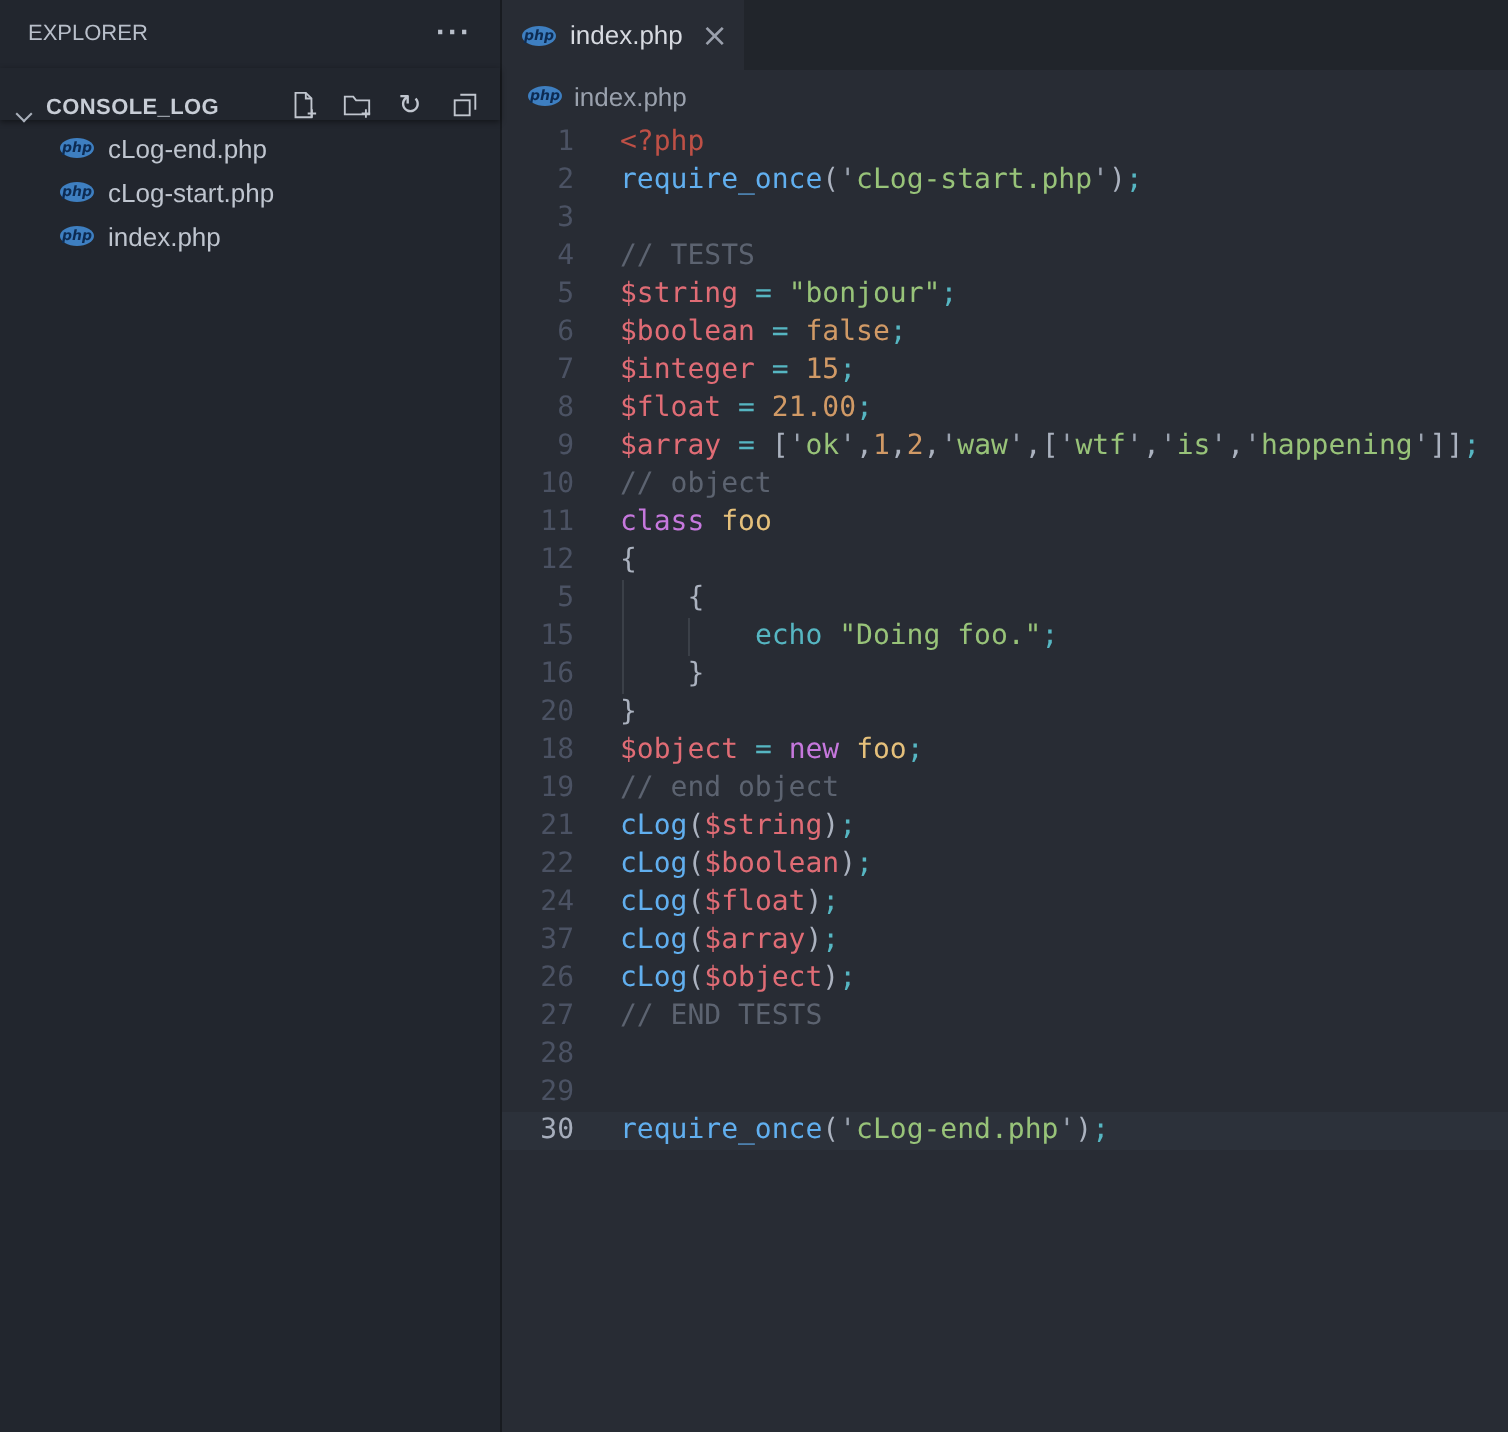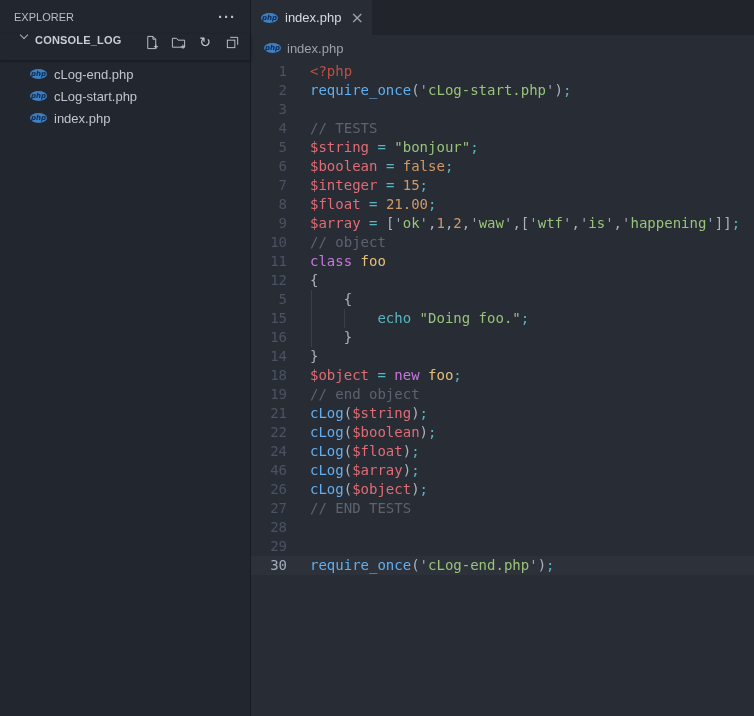--- a/index.html
+++ b/index.html
@@ -13,21 +13,21 @@
   }
   *{box-sizing:border-box;margin:0;padding:0}
   html,body{width:754px;height:716px;overflow:hidden}
   body{display:flex;background:var(--bg-editor);font-family:"Liberation Sans",sans-serif;-webkit-font-smoothing:antialiased}
 
   
   .sidebar{width:250px;flex:none;background:var(--bg-sidebar);display:flex;flex-direction:column}
   .sb-title-row{height:34px;flex:none;display:flex;align-items:center;justify-content:space-between;padding:0 14px}
   .sb-title{font-size:11px;color:#b9bfca}
   .more-btn{color:#b9bfca;font-size:15px;font-weight:bold;letter-spacing:1px;cursor:pointer;line-height:10px}
-  .section-row{height:26px;flex:none;display:flex;align-items:flex-start;padding:0 10px 0 18px;
+  .section-row{height:26px;flex:none;display:flex;align-items:flex-end;padding:0 10px 0 6px;
     font-size:11px;font-weight:bold;color:#c8cdd6;box-shadow:0 1px 3px rgba(0,0,0,.45);position:relative;z-index:2}
   .chev{width:6px;height:6px;border-right:1px solid #aab0bb;border-bottom:1px solid #aab0bb;
     transform:rotate(45deg);margin:-2px 8px 0 3px;flex:none}
   .section-label{flex:1;letter-spacing:.2px}
   .section-actions{display:flex;align-items:center;gap:11px}
   .sec-icon{width:16px;height:16px;display:flex;align-items:center;justify-content:center;color:#c1c6cf;cursor:pointer}
   .sec-icon svg{width:15px;height:15px;stroke:#c1c6cf;fill:none;stroke-width:1}
   .refresh-glyph{font-size:14px;font-weight:normal;color:#c1c6cf;transform:rotate(0deg)}
   .file-list{padding-top:3px}
   .file-row{height:22px;display:flex;align-items:center;padding-left:30px;gap:7px;font-size:13px;color:#bfc5cf;cursor:pointer}
@@ -178,21 +178,21 @@
       </div>
       <div class="line">
         <div class="ln">15</div>
         <div class="lc"><span class="guide" style="left: 13.5px;"></span><span class="guide" style="left: 47.228px;"></span><span class="tk-pln">        </span><span class="tk-cyan">echo</span><span class="tk-pln"> </span><span class="tk-grn">"Doing foo."</span><span class="tk-cyan">;</span></div>
       </div>
       <div class="line">
         <div class="ln">16</div>
         <div class="lc"><span class="guide" style="left: 13.5px;"></span><span class="tk-pln">    }</span></div>
       </div>
       <div class="line">
-        <div class="ln">14</div>
+        <div class="ln">20</div>
         <div class="lc"><span class="tk-pln">}</span></div>
       </div>
       <div class="line">
         <div class="ln">18</div>
         <div class="lc"><span class="tk-red">$object</span><span class="tk-pln"> </span><span class="tk-cyan">=</span><span class="tk-pln"> </span><span class="tk-mag">new</span><span class="tk-pln"> </span><span class="tk-gold">foo</span><span class="tk-cyan">;</span></div>
       </div>
       <div class="line">
         <div class="ln">19</div>
         <div class="lc"><span class="tk-com">// end object</span></div>
       </div>
@@ -202,21 +202,21 @@
       </div>
       <div class="line">
         <div class="ln">22</div>
         <div class="lc"><span class="tk-blue">cLog</span><span class="tk-pln">(</span><span class="tk-red">$boolean</span><span class="tk-pln">)</span><span class="tk-cyan">;</span></div>
       </div>
       <div class="line">
         <div class="ln">24</div>
         <div class="lc"><span class="tk-blue">cLog</span><span class="tk-pln">(</span><span class="tk-red">$float</span><span class="tk-pln">)</span><span class="tk-cyan">;</span></div>
       </div>
       <div class="line">
-        <div class="ln">46</div>
+        <div class="ln">37</div>
         <div class="lc"><span class="tk-blue">cLog</span><span class="tk-pln">(</span><span class="tk-red">$array</span><span class="tk-pln">)</span><span class="tk-cyan">;</span></div>
       </div>
       <div class="line">
         <div class="ln">26</div>
         <div class="lc"><span class="tk-blue">cLog</span><span class="tk-pln">(</span><span class="tk-red">$object</span><span class="tk-pln">)</span><span class="tk-cyan">;</span></div>
       </div>
       <div class="line">
         <div class="ln">27</div>
         <div class="lc"><span class="tk-com">// END TESTS</span></div>
       </div>

